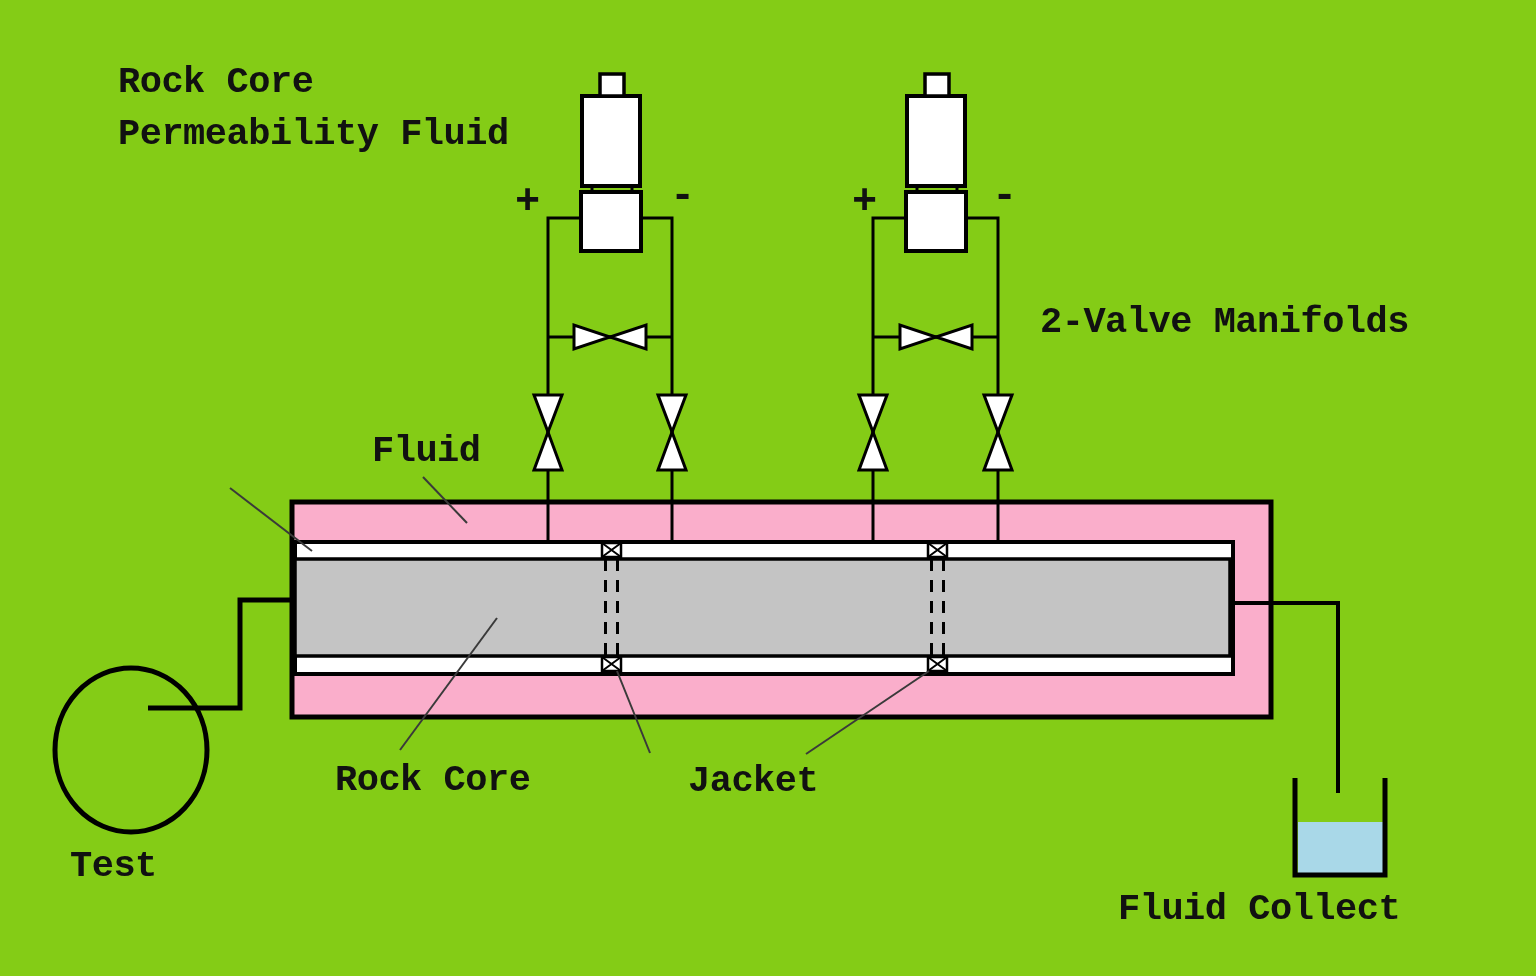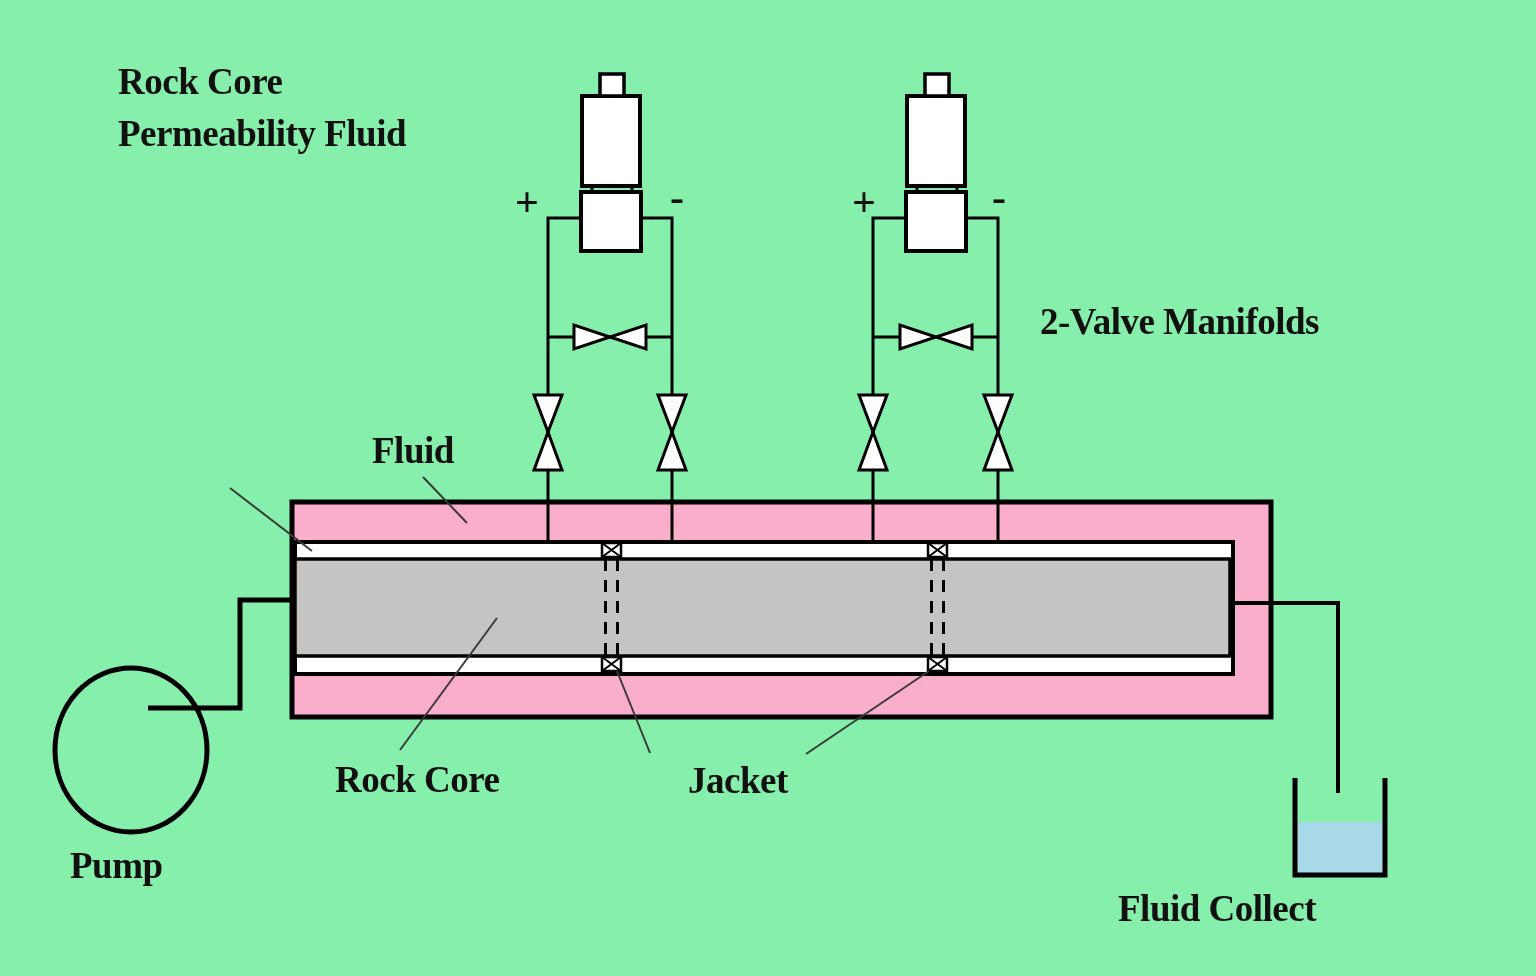--- a/index.html
+++ b/index.html
@@ -1,18 +1,18 @@
 <!DOCTYPE html>
 <html style="--oven-pink: #FAAECB; --core-gray: #C4C4C4; --fluid-blue: #A9D8E8; --line: #000000; --leader: #3A3A3A;"><head>
 <meta charset="utf-8">
 <style>
   html,body{margin:0;padding:0;background:#ffffff;}
   #stage{
-    position:relative;width:1536px;height:976px;background:#86efac;overflow:hidden;
-    font-family:Liberation Serif, serif;
+    position:relative;width:1536px;height:976px;background:#84cc16;overflow:hidden;
+    font-family:Liberation Mono, monospace;
   }
   #diagram-svg{position:absolute;left:0;top:0;}
   .lbl{
     position:absolute;font-weight:bold;color:#111;font-size:37px;
     letter-spacing:-0.5px;white-space:nowrap;line-height:1.05;
   }
   .sign{position:absolute;font-weight:bold;color:#111;font-size:42px;line-height:1;}
   .title{line-height:52px;}
   
   .pink{fill:var(--oven-pink);}
@@ -129,20 +129,20 @@
 
   <div class="lbl title" style="left:118px;top:56px;">
     <div>Rock Core</div>
     <div>Permeability Fluid</div>
   </div>
 
   <div class="lbl" style="left:1040px;top:303px;">2-Valve Manifolds</div>
   <div class="lbl" style="left:372px;top:432px;">Fluid</div>
   <div class="lbl" style="left:335px;top:761px;">Rock Core</div>
   <div class="lbl" style="left:688px;top:762px;">Jacket</div>
-  <div class="lbl" style="left:70px;top:847px;">Pump</div>
+  <div class="lbl" style="left:70px;top:847px;">Test</div>
   <div class="lbl" style="left:1118px;top:890px;">Fluid Collect</div>
 
   <div class="sign" style="left:515px;top:181px;">+</div>
   <div class="sign" style="left:670px;top:176px;">-</div>
   <div class="sign" style="left:852px;top:181px;">+</div>
   <div class="sign" style="left:992px;top:176px;">-</div>
 </div>
 
 </body></html>

